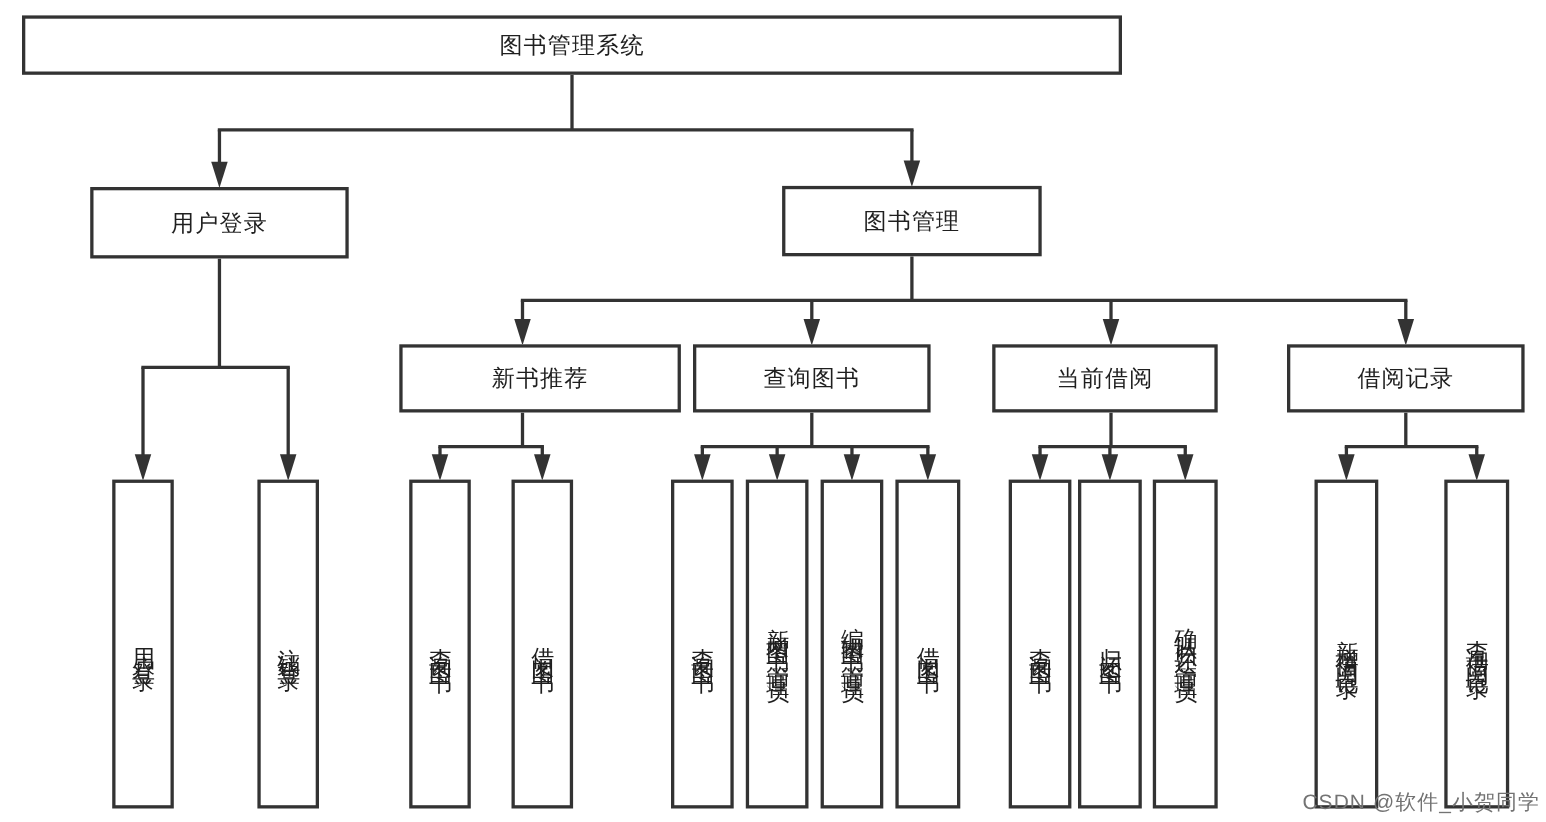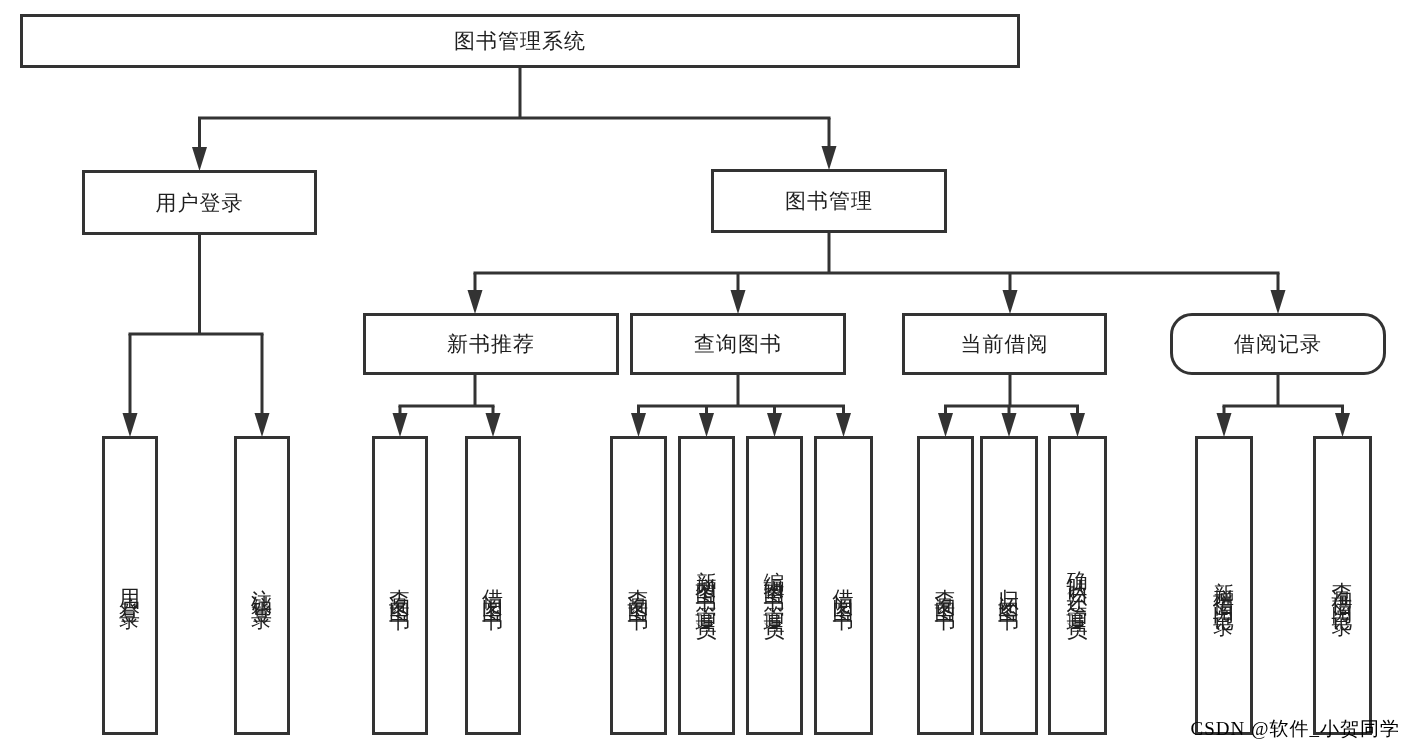--- a/index.html
+++ b/index.html
@@ -125,21 +125,21 @@
       </div>
       <div class="node" style="left: 363px; top: 313px; width: 256px; height: 62px;">
         <span class="lbl-h">新书推荐</span>
       </div>
       <div class="node" style="left: 630px; top: 313px; width: 216px; height: 62px;">
         <span class="lbl-h">查询图书</span>
       </div>
       <div class="node" style="left: 902px; top: 313px; width: 205px; height: 62px;">
         <span class="lbl-h">当前借阅</span>
       </div>
-      <div class="node" style="left: 1170px; top: 313px; width: 216px; height: 62px; border-radius: 22px;">
+      <div class="node" style="left: 1170px; top: 313px; width: 216px; height: 62px;">
         <span class="lbl-h">借阅记录</span>
       </div>
       <div class="node" style="left: 372px; top: 436px; width: 56px; height: 299px;">
         <span class="lbl-v">查询图书</span>
       </div>
       <div class="node" style="left: 465px; top: 436px; width: 56px; height: 299px;">
         <span class="lbl-v">借阅图书</span>
       </div>
       <div class="node" style="left: 610px; top: 436px; width: 57px; height: 299px;">
         <span class="lbl-v">查询图书</span>
@@ -162,14 +162,14 @@
       <div class="node" style="left: 1048px; top: 436px; width: 59px; height: 299px;">
         <span class="lbl-v">确认归还（管理员）</span>
       </div>
       <div class="node" style="left: 1195px; top: 436px; width: 58px; height: 299px;">
         <span class="lbl-v">新增借阅记录</span>
       </div>
       <div class="node" style="left: 1313px; top: 436px; width: 59px; height: 299px;">
         <span class="lbl-v">查询借阅记录</span>
       </div>
     </div>
-  <div id="watermark" style="color: #000000; font-family: Liberation Serif, serif;">CSDN @软件_小贺同学</div>
+  <div id="watermark" style="color: #737373;">CSDN @软件_小贺同学</div>
 </div>
 
 </body></html>

